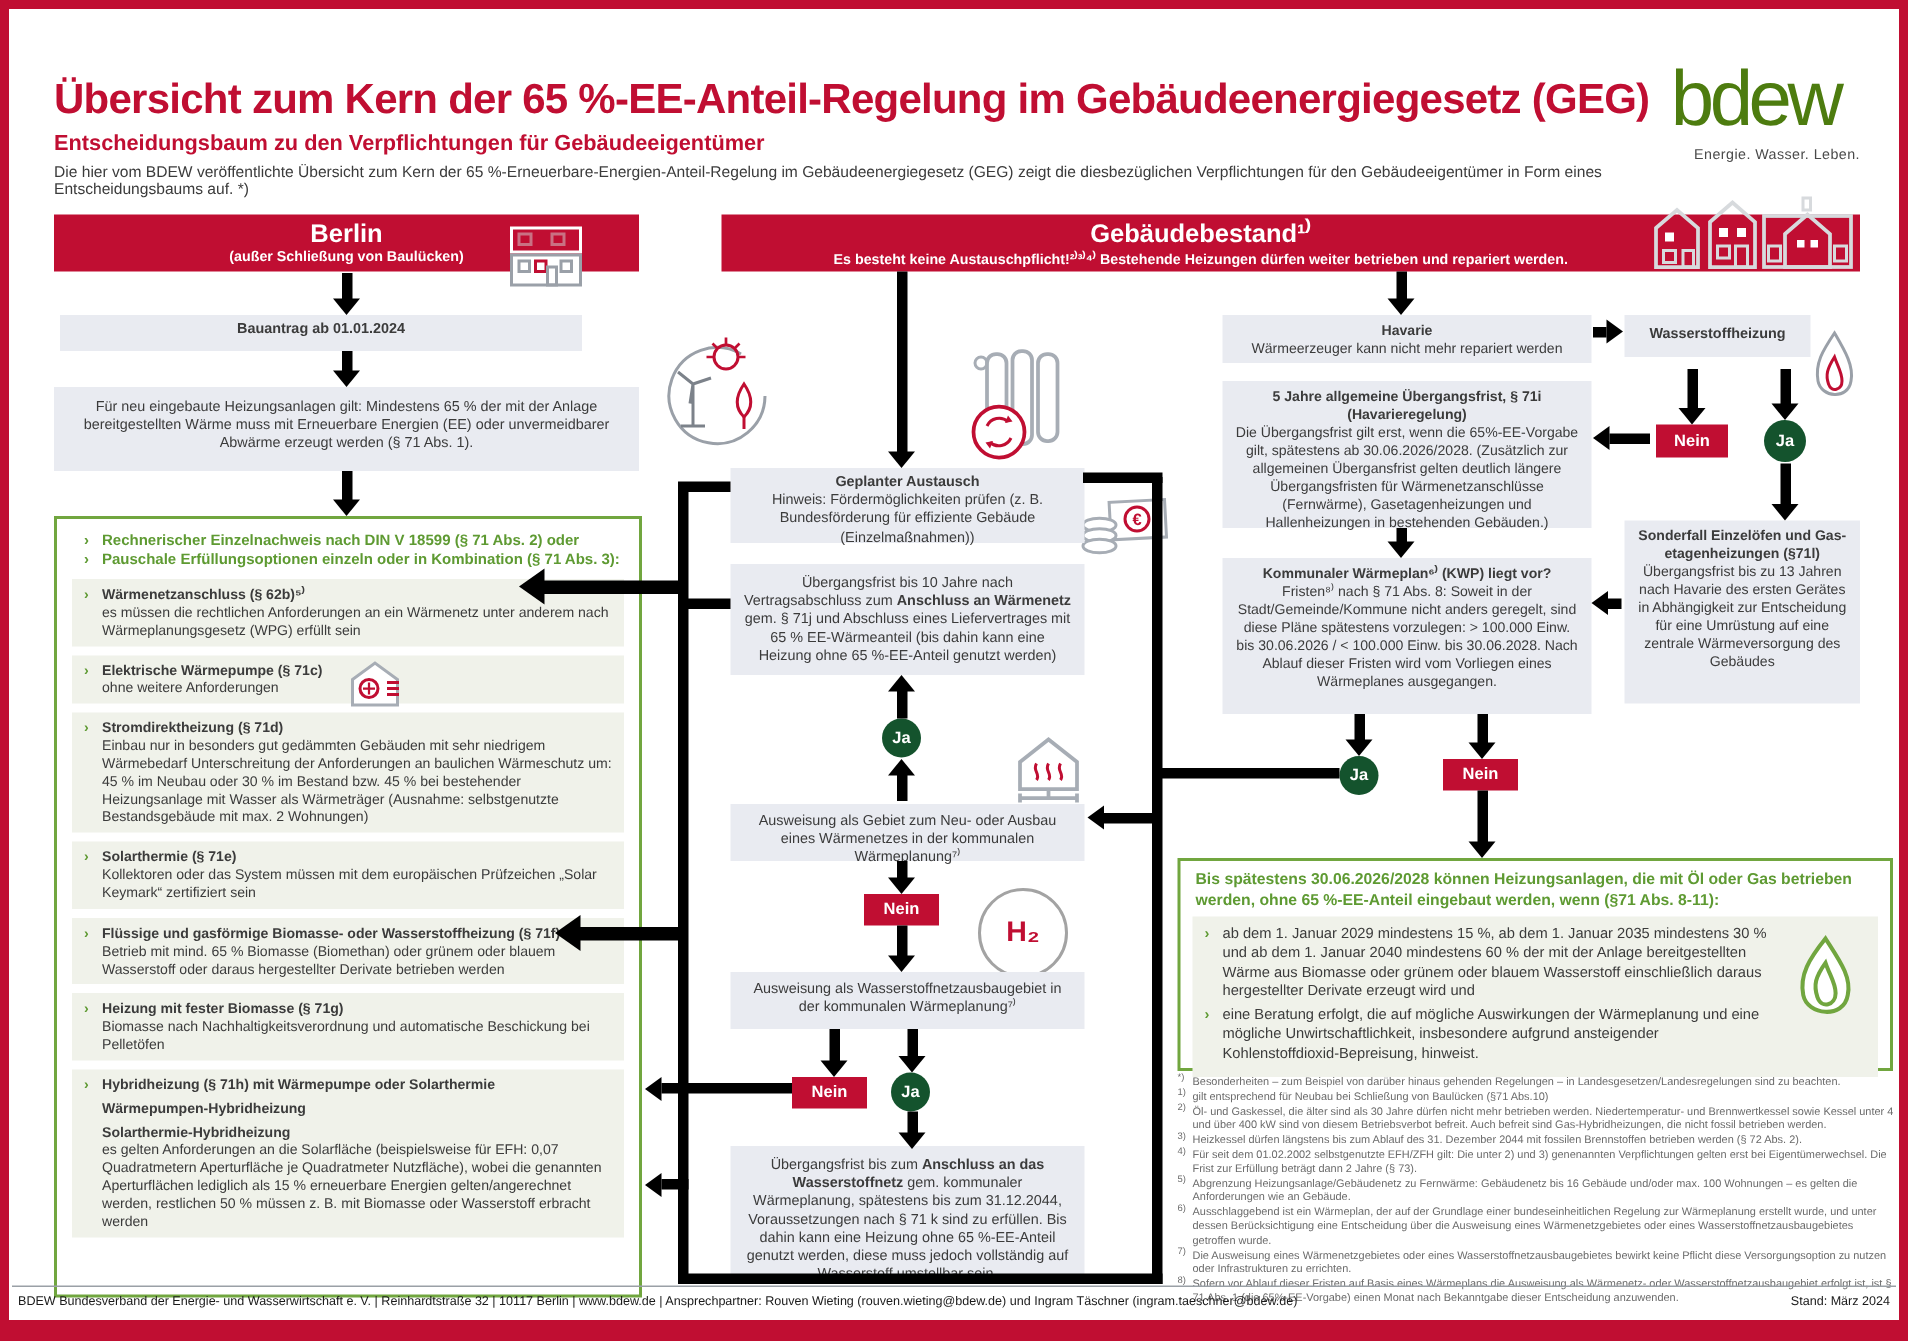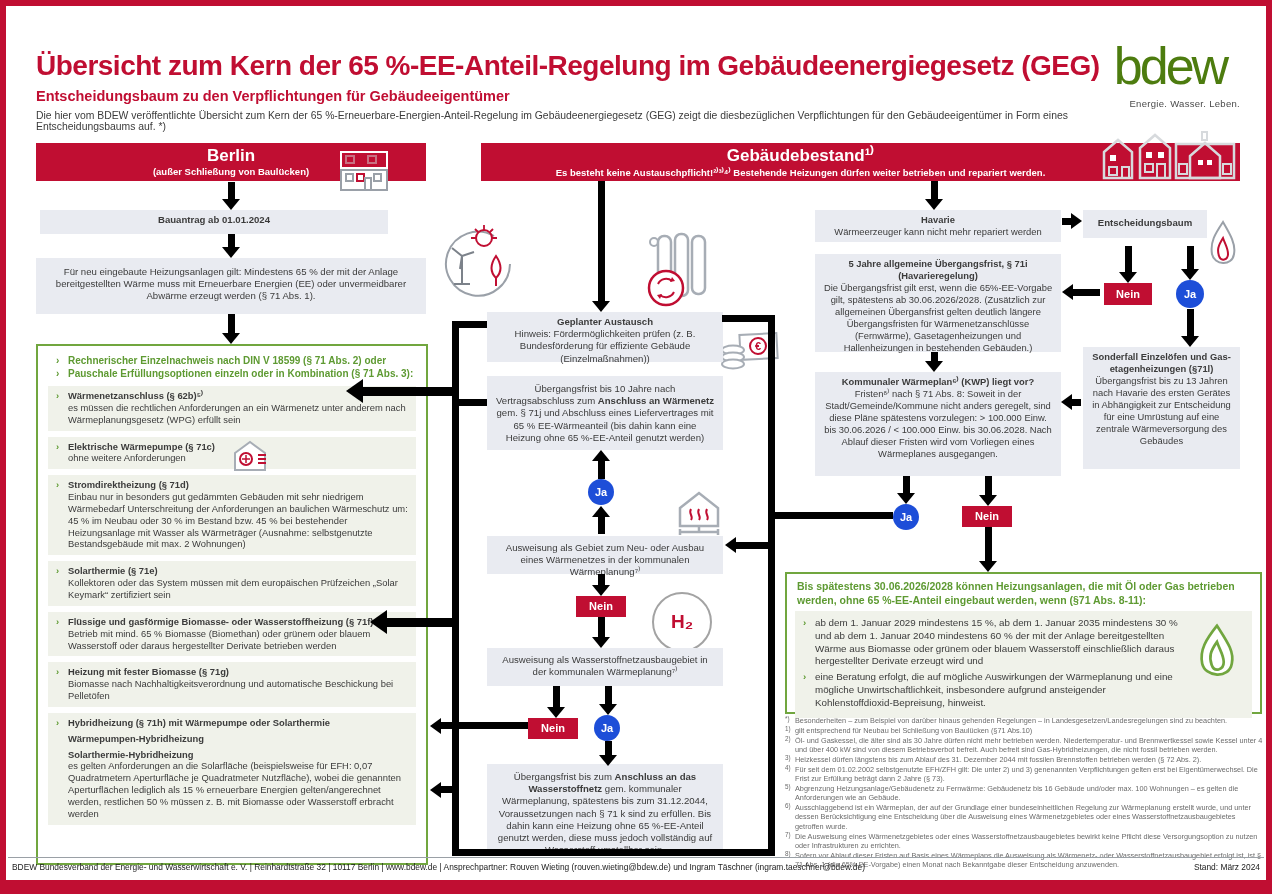--- a/index.html
+++ b/index.html
@@ -17,21 +17,21 @@
   
   .colhead{position:absolute;background:#c00e32;color:#fff;text-align:center;box-sizing:border-box;padding-top:3px;}
   .colhead .h1{font-size:17px;font-weight:bold;line-height:1.15;}
   .colhead .h2{font-size:9.5px;font-weight:bold;}
   
   .box{position:absolute;background:#e9ebf1;color:#3b3b3b;text-align:center;padding:4px 8px;
        box-sizing:border-box;font-size:9.6px;line-height:1.27;}
   .box .t{font-weight:bold;}
   
   .nein{position:absolute;background:#c00e32;color:#fff;font-weight:bold;font-size:11px;text-align:center;box-sizing:border-box;}
-  .ja{position:absolute;background:#1d4ed8;color:#fff;font-weight:bold;font-size:11px;text-align:center;border-radius:50%;}
+  .ja{position:absolute;background:#14532d;color:#fff;font-weight:bold;font-size:11px;text-align:center;border-radius:50%;}
   
   .greenbox{position:absolute;border:2px solid #71a63f;background:#fff;box-sizing:border-box;}
   .opt-intro{position:relative;padding-left:20px;font-size:10px;font-weight:bold;color:#5e9a32;line-height:1.3;}
   .opt-item{position:relative;background:#f0f2ea;margin-top:6px;padding:4px 8px 5px 20px;font-size:9.4px;line-height:1.26;}
   .chev{position:absolute;left:8px;top:4px;color:#5e9a32;font-weight:bold;}
   .opt-intro .chev{top:0;}
   .opt-title{font-weight:bold;color:#3b3b3b;}
   .opt-sub{font-weight:bold;margin-top:4px;}
   
   .g2-title{font-size:10.5px;font-weight:bold;color:#5e9a32;line-height:1.3;padding:6px 10px 4px 10px;}
@@ -256,21 +256,21 @@
 
   <div class="box" style="left:815px;top:372px;width:246px;height:104px;font-size:9.4px">
     <div class="t">Kommunaler Wärmeplan⁶⁾ (KWP) liegt vor?</div>
     <div>Fristen⁸⁾ nach § 71 Abs. 8: Soweit in der Stadt/Gemeinde/Kommune nicht anders geregelt, sind diese Pläne spätestens vorzulegen: &gt; 100.000 Einw. bis 30.06.2026 / &lt; 100.000 Einw. bis 30.06.2028. Nach Ablauf dieser Fristen wird vom Vorliegen eines Wärmeplanes ausgegangen.</div>
   </div>
 
   <div class="ja" style="left:893px;top:504px;width:26px;height:26px;line-height:26px">Ja</div>
   <div class="nein" style="left:962px;top:506px;width:50px;height:21px;line-height:21px">Nein</div>
 
   <div class="box" style="left:1083px;top:210px;width:124px;height:28px;padding-top:7px">
-    <span class="t">Entscheidungsbaum</span>
+    <span class="t">Wasserstoffheizung</span>
   </div>
   <svg class="abs" style="left:1206px;top:220px" width="34" height="52" viewBox="0 0 34 52">
     <path d="M17 2 C9 14 4 22 6 34 C8 45 26 47 28 34 C30 24 24 14 17 2 Z" fill="#fff" stroke="#9aa0a8" stroke-width="2"></path>
     <path d="M17 18 C12 26 11 30 13 36 C15 42 22 40 22 34 C22 28 19 24 17 18 Z" fill="none" stroke="#c00e32" stroke-width="2"></path>
   </svg>
 
   <div class="nein" style="left:1104px;top:283px;width:48px;height:22px;line-height:22px">Nein</div>
   <div class="ja" style="left:1176px;top:280px;width:28px;height:28px;line-height:28px">Ja</div>
 
   <div class="box" style="left:1083px;top:347px;width:157px;height:122px;font-size:9.4px">

